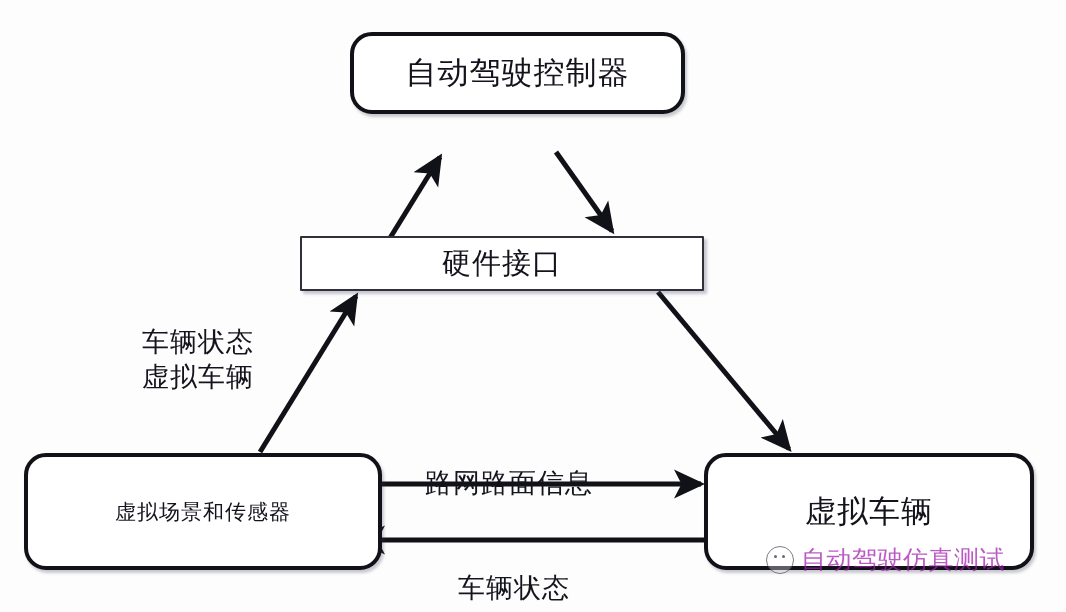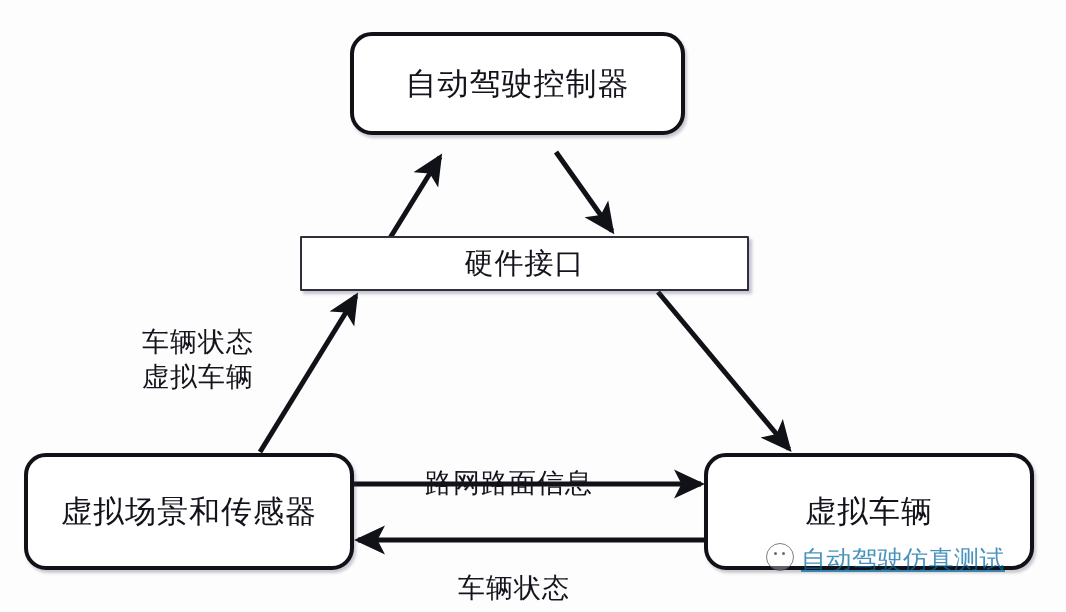--- a/index.html
+++ b/index.html
@@ -38,30 +38,30 @@
     border: 4px solid #111118;
     border-radius: 22px;
     box-shadow: 2px 3px 3px rgba(60,60,90,0.28);
   }
   .node-flat {
     border: 2px solid #30303c;
     border-radius: 1px;
     box-shadow: 3px 3px 3px rgba(70,70,110,0.30);
   }
   #node-controller {
-    left: 350px; top: 32px; width: 335px; height: 103px;
+    left: 350px; top: 32px; width: 335px; height: 82px;
     font-size: 31px;
   }
   #node-hardware {
-    left: 300px; top: 236px; width: 449px; height: 55px;
+    left: 300px; top: 236px; width: 404px; height: 55px;
     font-size: 29px;
   }
   #node-scene {
-    left: 24px; top: 453px; width: 330px; height: 117px;
-    font-size: 31px;
+    left: 24px; top: 453px; width: 358px; height: 117px;
+    font-size: 21px;
   }
   #node-vehicle {
     left: 704px; top: 453px; width: 330px; height: 117px;
     font-size: 31px;
     text-align: center;
   }
   .edge-label {
     position: absolute;
     color: #14141c;
     font-size: 27px;
@@ -80,27 +80,27 @@
   #label-road-info {
     left: 425px; top: 444px;
   }
   #label-vehicle-state {
     left: 458px; top: 549px;
   }
   #watermark {
     position: absolute;
     left: 766px; top: 543px;
     display: flex;
+    align-items: center;
     gap: 7px;
     opacity: 0.72;
-    color: #0369a1;
+    color: #a21caf;
     font-size: 25px;
     letter-spacing: 0.5px;
     white-space: nowrap;
-    text-decoration: underline;
   }
   #watermark .wm-icon {
     display: inline-block;
     width: 26px; height: 26px;
     border: 1.6px solid #4a4a58;
     border-radius: 50%;
     position: relative;
     background: rgba(255,255,255,0.45);
   }
   #watermark .wm-icon::before,

